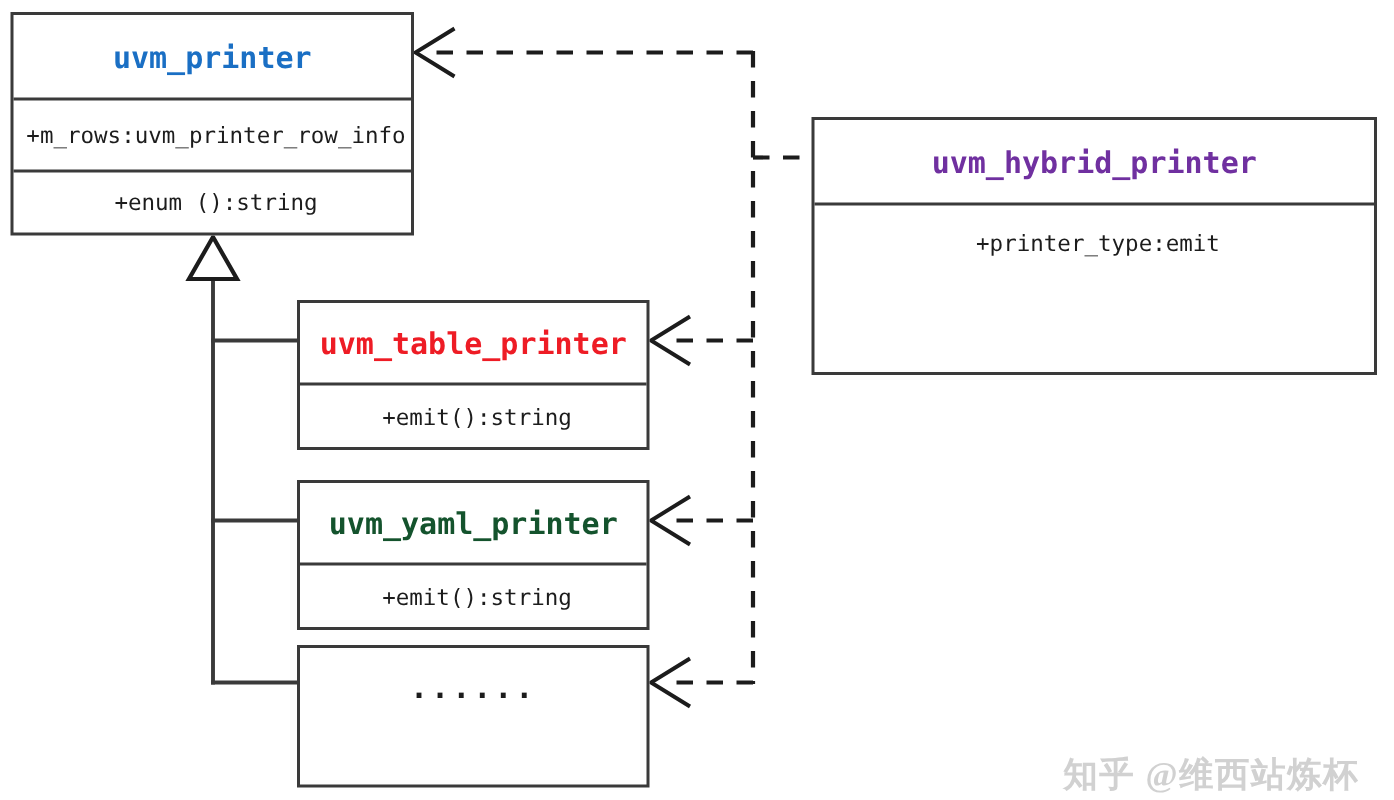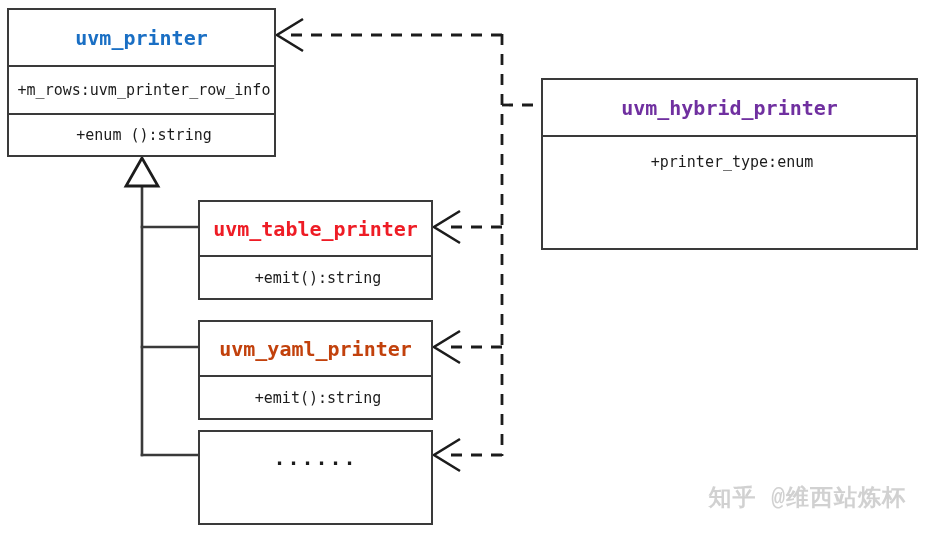--- a/index.html
+++ b/index.html
@@ -65,22 +65,22 @@
     top: 0;
     width: 929px;
     height: 533px;
     pointer-events: none;
   }
 
   
   #watermark {
     position: absolute;
     right: 14px;
-    bottom: 20px;
-    font-family: Liberation Mono, monospace;
+    bottom: 1px;
+    font-family: Liberation Serif, serif;
     font-size: 23px;
     font-weight: bold;
     color: #c9c9c9;
     letter-spacing: 1px;
     white-space: nowrap;
     opacity: 0.85;
   }
 </style>
 </head>
 <body>
@@ -139,36 +139,36 @@
     <div class="compartment members" style="flex:1;">
       <span class="member-text">+enum ():string</span>
     </div>
   </div>
 
   <div class="uml-class" style="left:541px; top:78px; width:377px; height:172px;">
     <div class="compartment title" style="height:55px;">
       <span class="class-title" style="color:#7030a0;">uvm_hybrid_printer</span>
     </div>
     <div class="compartment members" style="height:52px;">
-      <span class="member-text">+printer_type:enum</span>
+      <span class="member-text">+printer_type:emit</span>
     </div>
   </div>
 
   <div class="uml-class" style="left:198px; top:200px; width:235px; height:100px;">
     <div class="compartment title" style="height:53px;border-radius:15px;">
       <span class="class-title" style="color:#ee1c25;">uvm_table_printer</span>
     </div>
     <div class="compartment members" style="flex:1;">
       <span class="member-text">+emit():string</span>
     </div>
   </div>
 
   <div class="uml-class" style="left:198px; top:320px; width:235px; height:100px;">
     <div class="compartment title" style="height:53px;">
-      <span class="class-title" style="color:#c2410c;">uvm_yaml_printer</span>
+      <span class="class-title" style="color:#14532d;">uvm_yaml_printer</span>
     </div>
     <div class="compartment members" style="flex:1;">
       <span class="member-text">+emit():string</span>
     </div>
   </div>
 
   <div class="uml-class" style="left:198px; top:430px; width:235px; height:95px;">
     <div class="compartment title" style="height:51px;">
       <span class="dots-title">......</span>
     </div>

